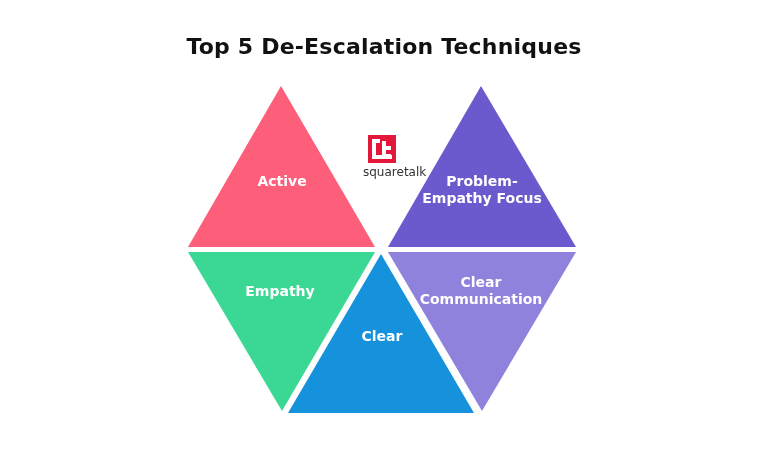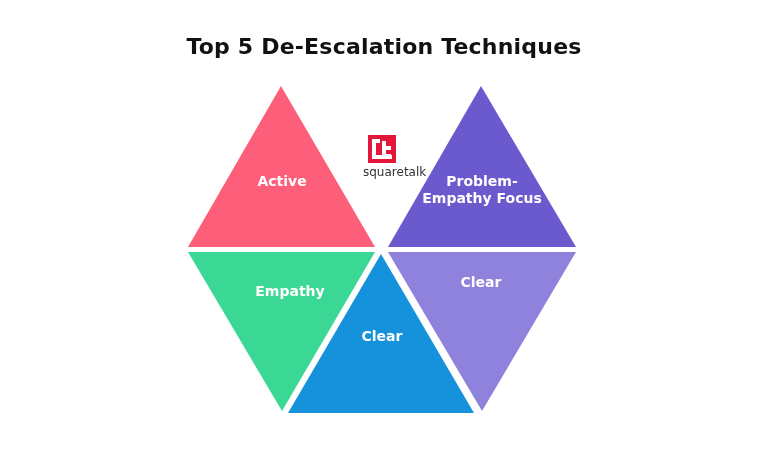--- a/index.html
+++ b/index.html
@@ -36,23 +36,24 @@
 
 <div class="lbl" style="left:212px; top:173px;">
   <div>Active</div>
 </div>
 
 <div class="lbl" style="left:412px; top:173px;">
   <div>Problem-</div>
   <div>Empathy Focus</div>
 </div>
 
-<div class="lbl" style="left:220px; top:283px;">
+<div class="lbl" style="left:210px; top:283px;">
   <div>Empathy</div>
 </div>
 
 <div class="lbl" style="left:312px; top:328px;">
   <div>Clear</div>
 </div>
 
 <div class="lbl" style="left:411px; top:274px;">
   <div>Clear</div>
+  <div>Communication</div>
 </div>
 
 </body></html>

